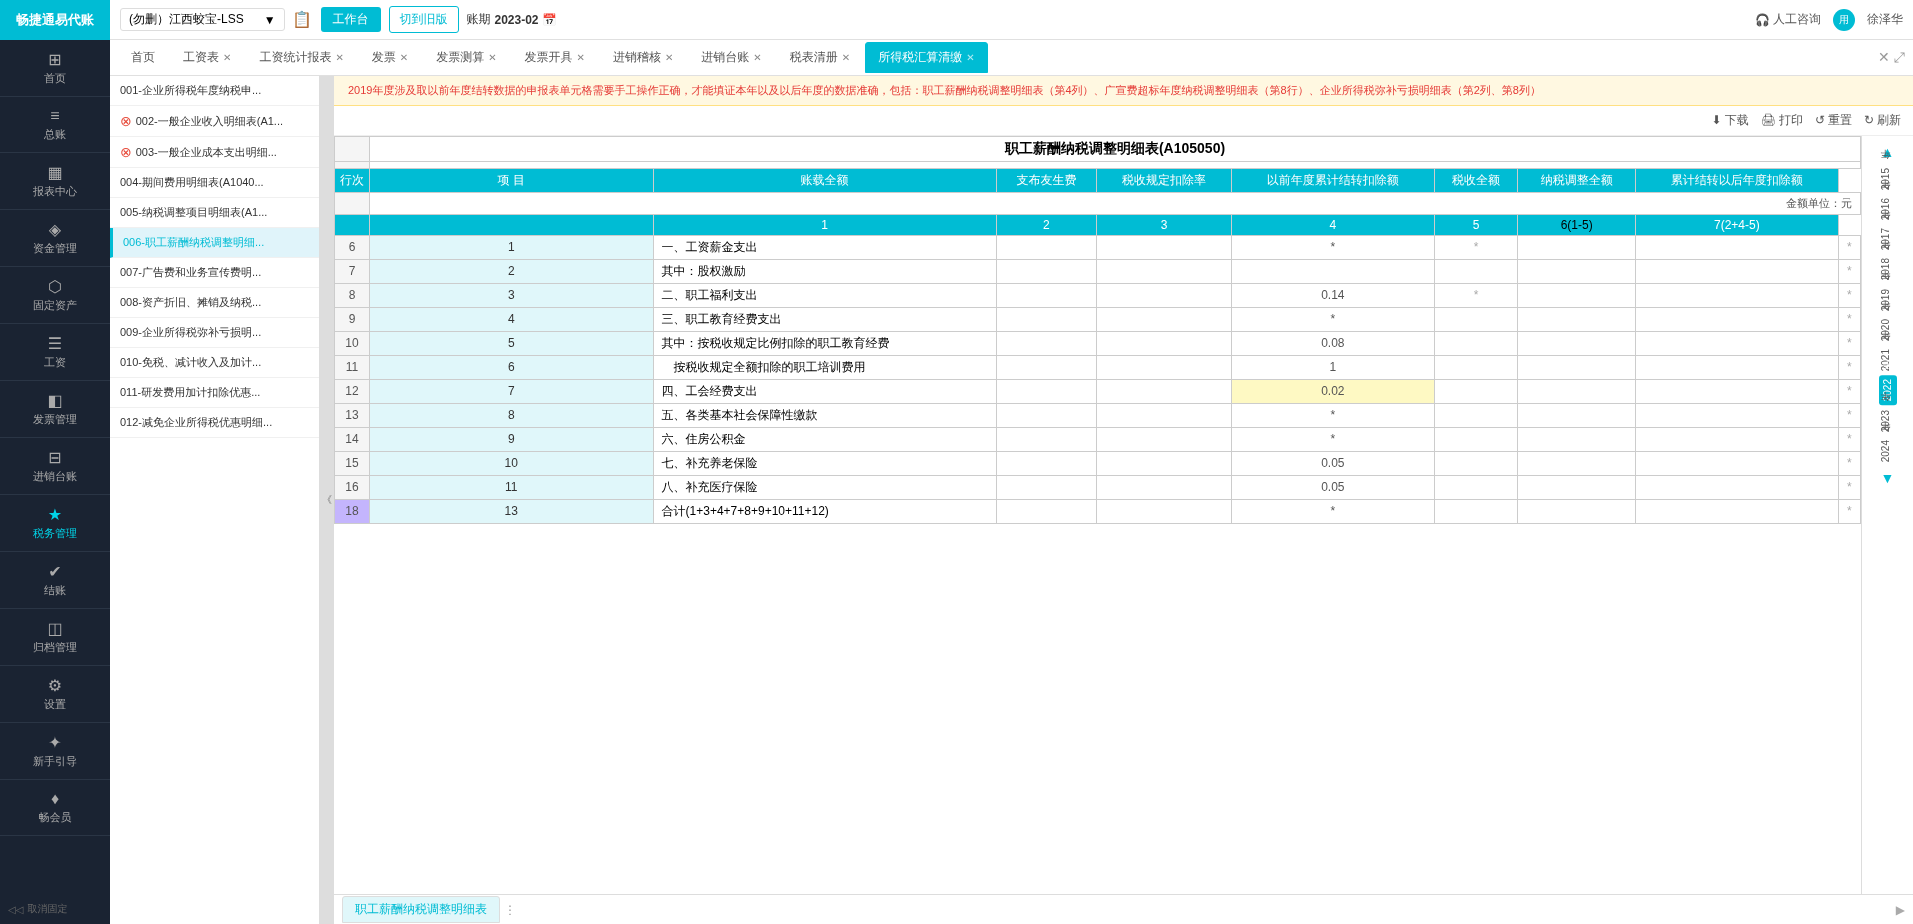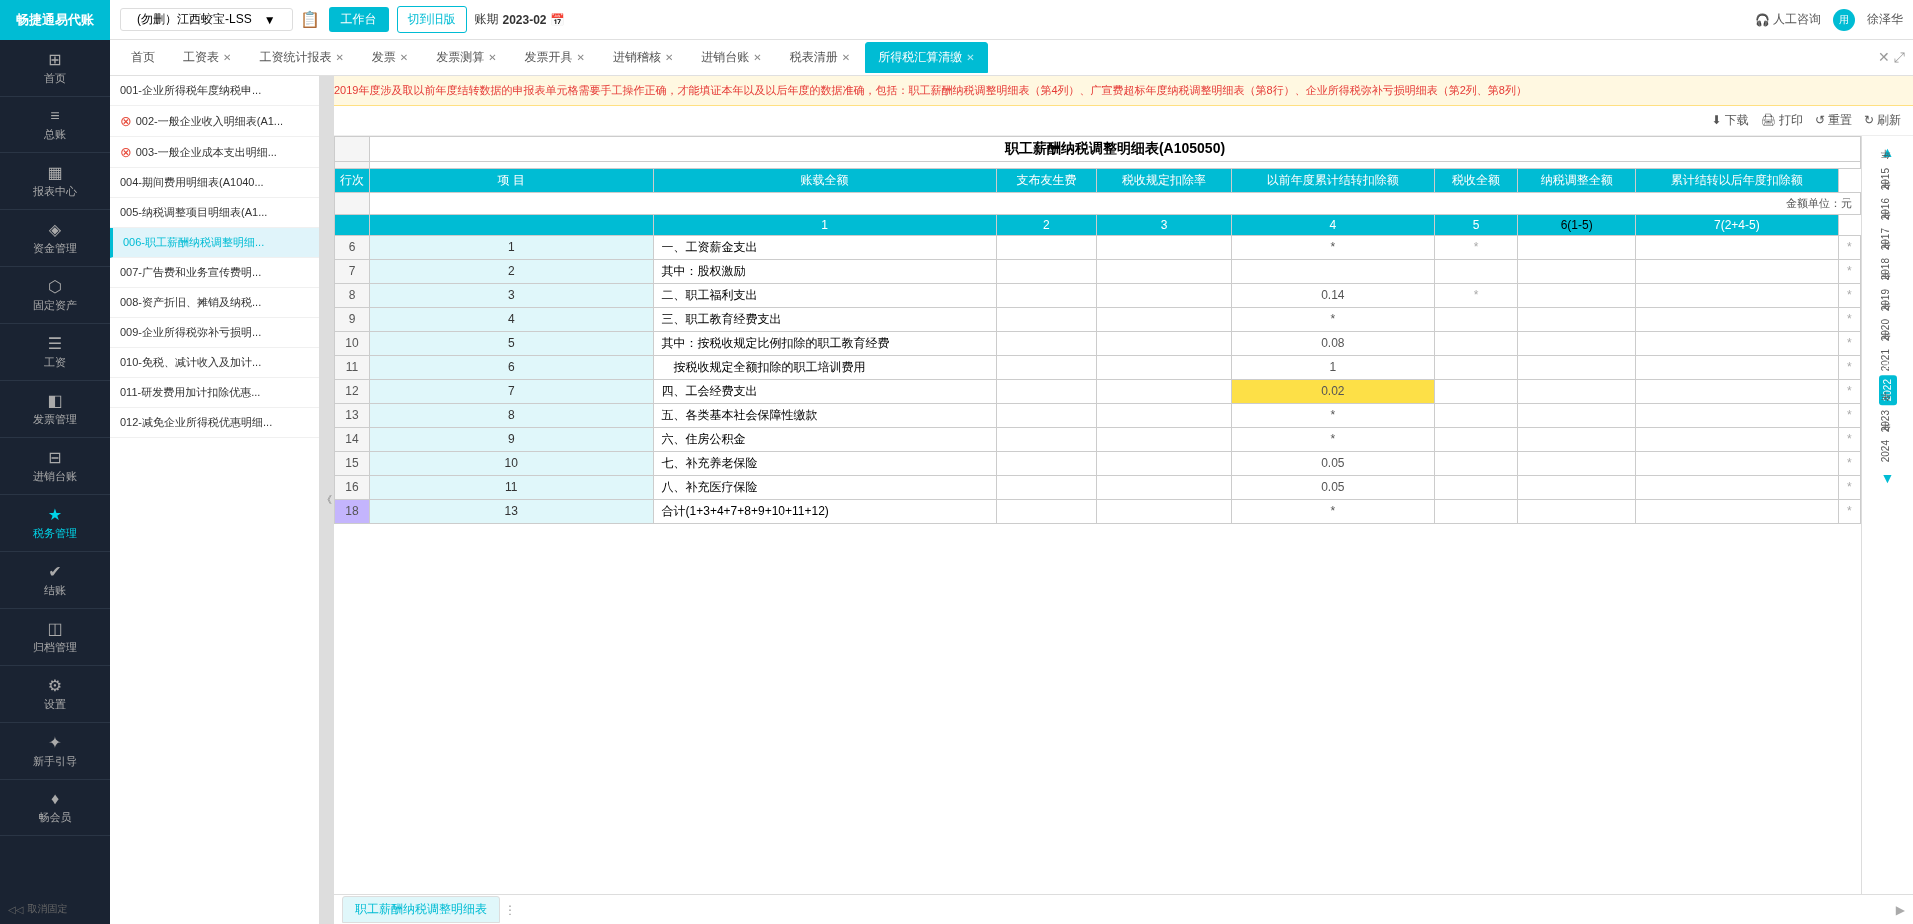--- a/index.html
+++ b/index.html
@@ -11,21 +11,21 @@
     .sidebar-item { display: flex; flex-direction: column; align-items: center; padding: 10px 4px; cursor: pointer; color: #aaa; font-size: 11px; border-bottom: 1px solid #2a3545; }
     .sidebar-item.active { color: #00d4e8; }
     .sidebar-icon { font-size: 16px; margin-bottom: 2px; }
     .sidebar-bottom { margin-top: auto; padding: 8px; font-size: 10px; color: #666; cursor: pointer; display: flex; align-items: center; gap: 4px; }
 
     
     .main { flex: 1; display: flex; flex-direction: column; overflow: hidden; }
 
     
     .top-header { background: white; height: 40px; display: flex; align-items: center; padding: 0 10px; border-bottom: 1px solid #e0e0e0; gap: 8px; }
-    .company-select { border: 1px solid #ddd; border-radius: 3px; padding: 2px 16px; font-size: 12px; background: white; cursor: pointer; display: flex; align-items: center; gap: 12px; }
+    .company-select { border: 1px solid #ddd; border-radius: 3px; padding: 2px 8px; font-size: 12px; background: white; cursor: pointer; display: flex; align-items: center; gap: 20px; }
     .workbench-btn { background: #00bcd4; color: white; border: none; padding: 4px 12px; border-radius: 3px; cursor: pointer; font-size: 12px; }
     .switch-btn { border: 1px solid #00bcd4; color: #00bcd4; background: white; padding: 4px 10px; border-radius: 3px; cursor: pointer; font-size: 12px; }
     .period-info { font-size: 12px; color: #333; display: flex; align-items: center; gap: 4px; }
     .header-right { margin-left: auto; display: flex; align-items: center; gap: 12px; font-size: 12px; color: #555; }
 
     
     .tab-bar { background: white; height: 36px; display: flex; align-items: center; padding: 0 8px; border-bottom: 1px solid #e0e0e0; gap: 2px; overflow-x: auto; }
     .tab { padding: 6px 12px; font-size: 12px; cursor: pointer; color: #555; border: 1px solid transparent; border-radius: 3px 3px 0 0; display: flex; align-items: center; gap: 4px; white-space: nowrap; }
     .tab.active { background: #00bcd4; color: white; border-color: #00bcd4; }
     .tab-close { font-size: 10px; cursor: pointer; opacity: 0.7; }
@@ -38,21 +38,21 @@
     .left-panel { width: 210px; background: white; border-right: 1px solid #ddd; overflow-y: auto; flex-shrink: 0; }
     .left-panel-item { padding: 7px 10px; font-size: 11px; color: #333; cursor: pointer; border-bottom: 1px solid #f0f0f0; display: flex; align-items: center; gap: 4px; }
     .left-panel-item.active { background: #e0f4fa; color: #00bcd4; border-left: 3px solid #00bcd4; }
     .left-panel-item .error-dot { color: #e74c3c; font-size: 14px; }
     .collapse-btn { width: 14px; background: #ddd; cursor: pointer; display: flex; align-items: center; justify-content: center; font-size: 10px; color: #666; }
 
     
     .main-content { flex: 1; display: flex; flex-direction: column; overflow: hidden; }
 
     
-    .notice-bar { background: #fff8e1; border-bottom: 1px solid #ffe082; padding: 6px 0; font-size: 11px; color: #5d4037; line-height: 1.5; }
+    .notice-bar { background: #fff8e1; border-bottom: 1px solid #ffe082; padding: 6px 14px; font-size: 11px; color: #5d4037; line-height: 1.5; }
     .notice-bar span.red { color: #e53935; }
 
     
     .toolbar { background: white; padding: 6px 12px; display: flex; gap: 12px; border-bottom: 1px solid #eee; justify-content: flex-end; }
     .toolbar-btn { border: none; background: none; cursor: pointer; font-size: 12px; color: #555; display: flex; align-items: center; gap: 3px; }
 
     
     .table-wrapper { flex: 1; overflow: auto; padding: 0; background: white; }
     table { border-collapse: collapse; font-size: 12px; width: 100%; }
     table th, table td { border: 1px solid #ccc; padding: 3px 5px; text-align: center; white-space: nowrap; }
@@ -392,21 +392,21 @@
 <td style="border:1px solid #ccc;background:white;text-align:center;"></td>
 <td style="border:1px solid #ccc;background:white;text-align:center;"></td>
 <td style="border:1px solid #ccc;background:white;text-align:center;color:#aaa;">*</td>
                 </tr>
                 <tr>
                   <td style="background:#f5f5f5;border:1px solid #ccc;text-align:center;color:#555;">12</td>
 <td style="background:#e0f7fa;border:1px solid #ccc;text-align:center;color:#333;">7</td>
 <td style="border:1px solid #ccc;text-align:left;padding-left:8px;">四、工会经费支出</td>
 <td style="border:1px solid #ccc;background:white;text-align:center;color:#aaa;"></td>
 <td style="border:1px solid #ccc;background:white;text-align:center;color:#aaa;"></td>
-<td style="border:1px solid #ccc;background:#fde047;text-align:center;color:#555;">0.02</td>
+<td style="border:1px solid #ccc;background:#fef9c3;text-align:center;color:#555;">0.02</td>
 <td style="border:1px solid #ccc;background:white;text-align:center;color:#aaa;"></td>
 <td style="border:1px solid #ccc;background:white;text-align:center;"></td>
 <td style="border:1px solid #ccc;background:white;text-align:center;"></td>
 <td style="border:1px solid #ccc;background:white;text-align:center;color:#aaa;">*</td>
                 </tr>
                 <tr>
                   <td style="background:#f5f5f5;border:1px solid #ccc;text-align:center;color:#555;">13</td>
 <td style="background:#e0f7fa;border:1px solid #ccc;text-align:center;color:#333;">8</td>
 <td style="border:1px solid #ccc;text-align:left;padding-left:8px;">五、各类基本社会保障性缴款</td>
 <td style="border:1px solid #ccc;background:white;text-align:center;color:#aaa;"></td>

